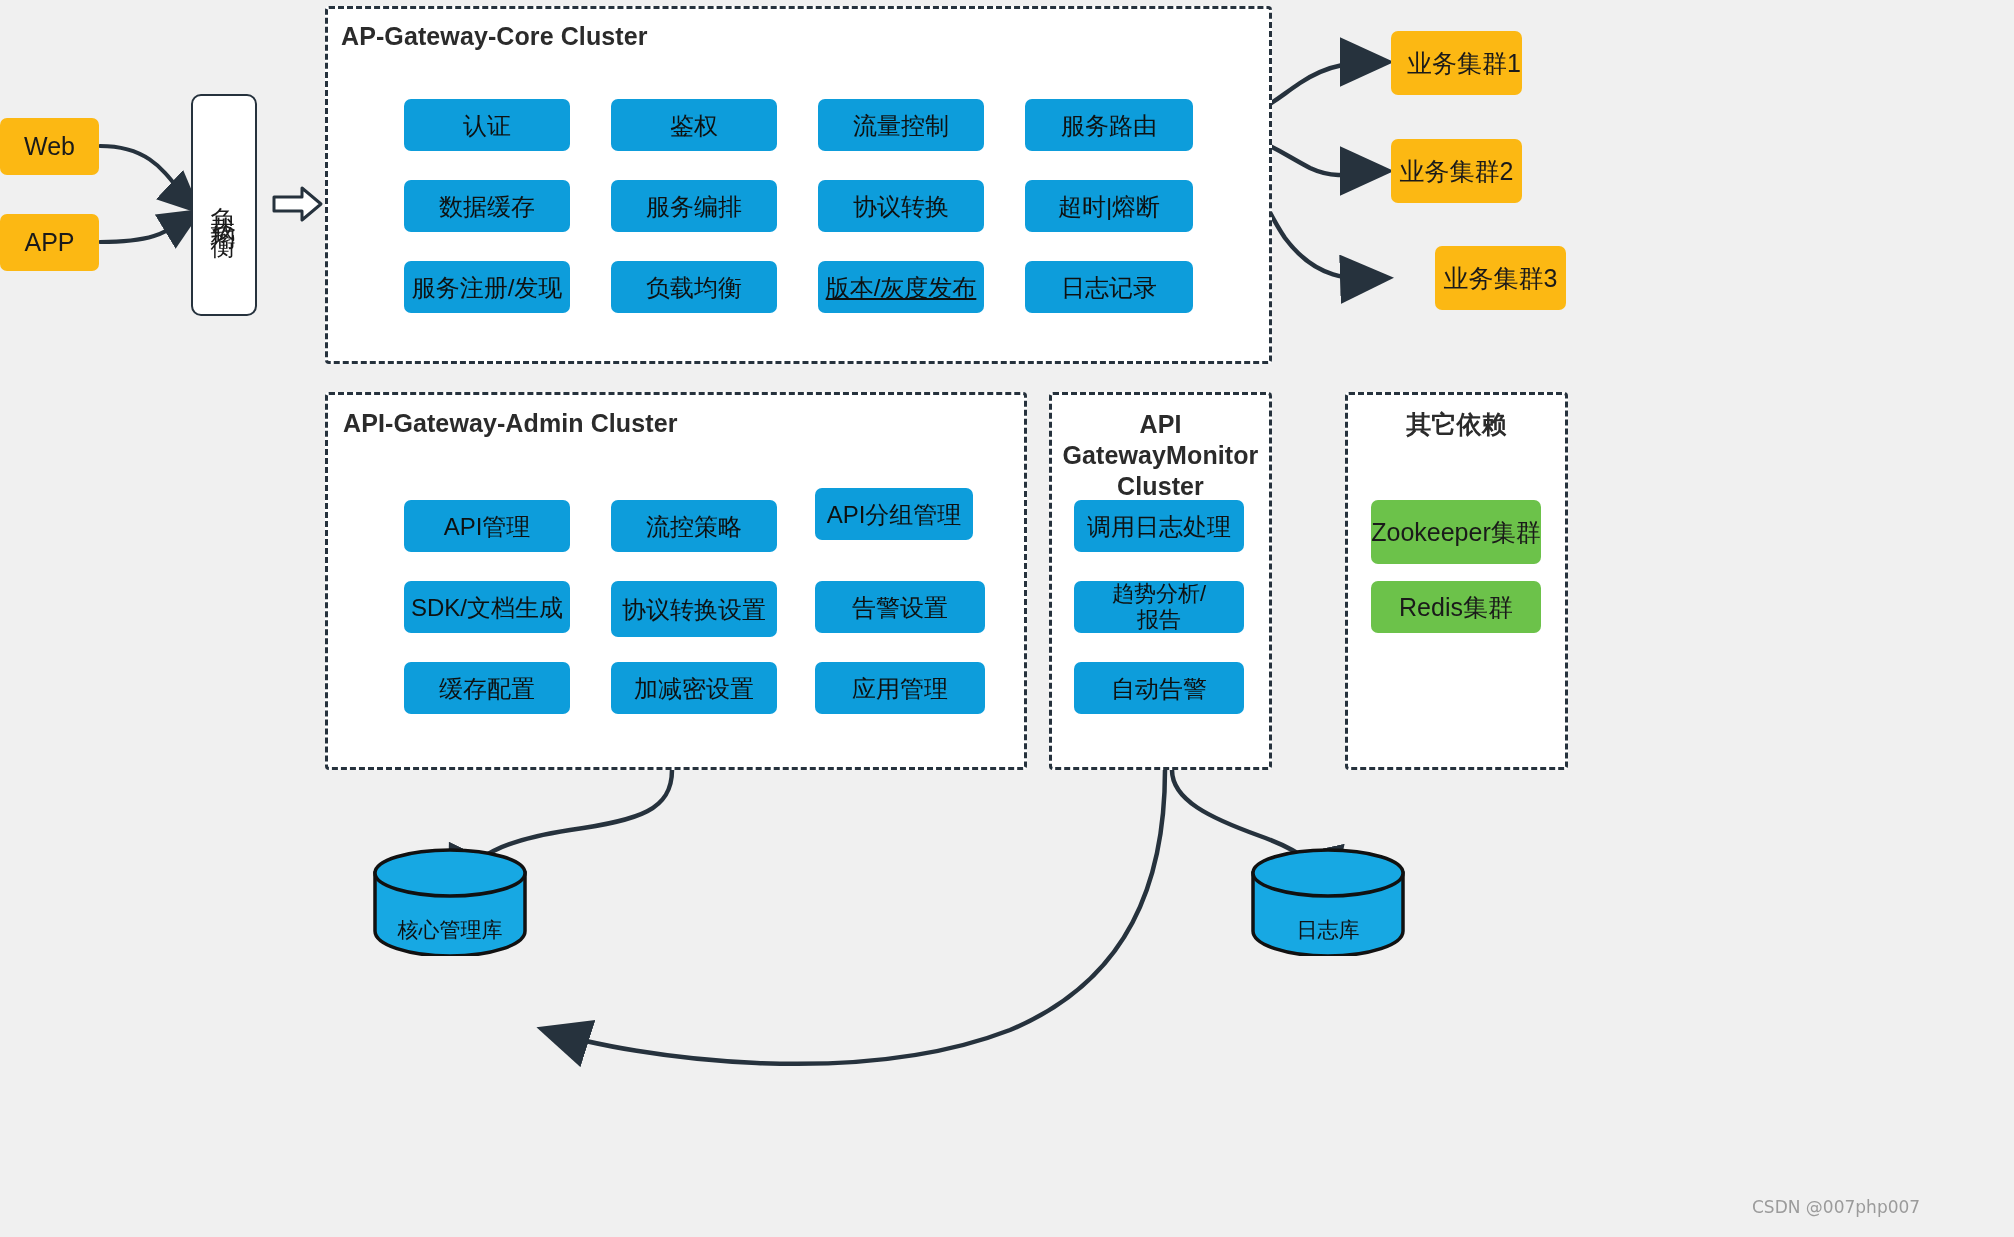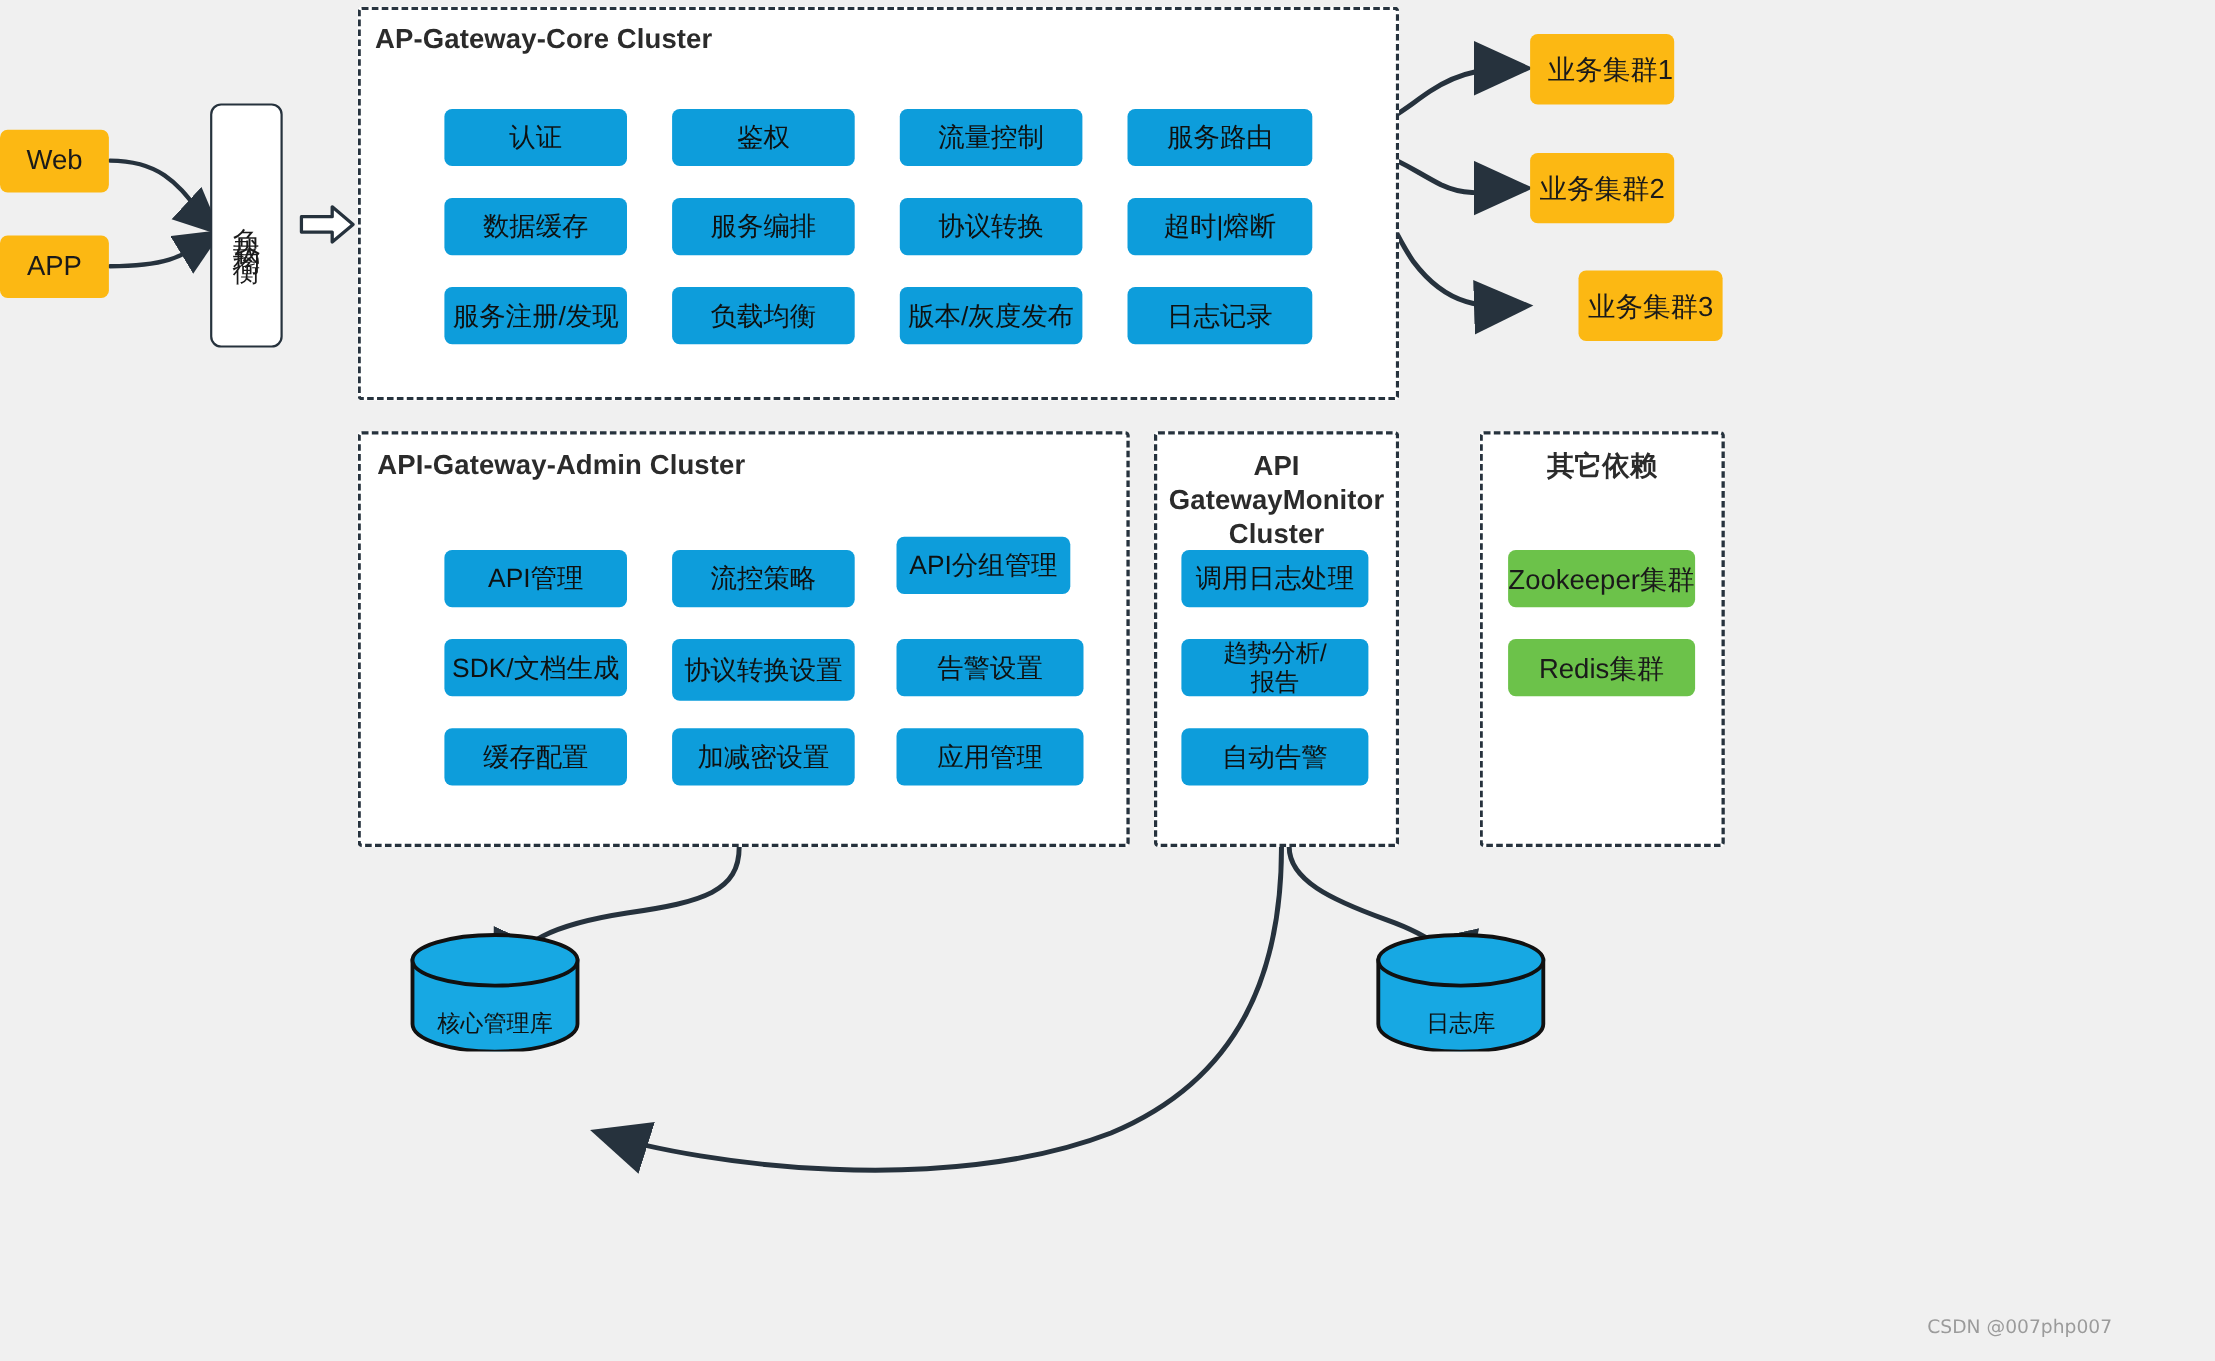--- a/index.html
+++ b/index.html
@@ -176,21 +176,21 @@
   <div class="abs chip" style="left:818px; top:99px; width:166px; height:52px;">流量控制</div>
   <div class="abs chip" style="left:1025px; top:99px; width:168px; height:52px;">服务路由</div>
 
   <div class="abs chip" style="left:404px; top:180px; width:166px; height:52px;">数据缓存</div>
   <div class="abs chip" style="left:611px; top:180px; width:166px; height:52px;">服务编排</div>
   <div class="abs chip" style="left:818px; top:180px; width:166px; height:52px;">协议转换</div>
   <div class="abs chip" style="left:1025px; top:180px; width:168px; height:52px;">超时|熔断</div>
 
   <div class="abs chip" style="left:404px; top:261px; width:166px; height:52px;">服务注册/发现</div>
   <div class="abs chip" style="left:611px; top:261px; width:166px; height:52px;">负载均衡</div>
-  <div class="abs chip" style="left:818px; top:261px; width:166px; height:52px;">版本/灰度发布</div>
+  <div class="abs chip" style="left:818px; top:261px; width:166px; height:52px;text-decoration:underline;">版本/灰度发布</div>
   <div class="abs chip" style="left:1025px; top:261px; width:168px; height:52px;">日志记录</div>
 
   <div class="abs ybox" style="left:1391px; top:31px; width:131px; height:64px;padding-left:15px;">业务集群1</div>
   <div class="abs ybox" style="left:1391px; top:139px; width:131px; height:64px;">业务集群2</div>
   <div class="abs ybox" style="left:1391px; top:246px; width:131px; height:64px;margin-left:44px;">业务集群3</div>
 
   <div class="abs cluster" style="left:325px; top:392px; width:702px; height:378px;">
   </div>
   <div class="cluster-title" style="left:343px; top:409px;">API-Gateway-Admin Cluster</div>
 
@@ -214,21 +214,21 @@
 
   <div class="abs chip" style="left:1074px; top:500px; width:170px; height:52px;">调用日志处理</div>
   <div class="abs chip" style="left:1074px; top:581px; width:170px; height:52px; font-size:22px; line-height:26px;">趋势分析/
 报告</div>
   <div class="abs chip" style="left:1074px; top:662px; width:170px; height:52px;">自动告警</div>
 
   <div class="abs cluster" style="left:1345px; top:392px; width:223px; height:378px;">
   </div>
   <div class="cluster-title centered" style="left:1345px; top:409px; width:223px;">其它依赖</div>
 
-  <div class="abs gbox" style="left:1371px; top:500px; width:170px; height:52px;">Zookeeper集群</div>
+  <div class="abs gbox" style="left:1371px; top:500px; width:170px; height:64px;">Zookeeper集群</div>
   <div class="abs gbox" style="left:1371px; top:581px; width:170px; height:52px;">Redis集群</div>
 
   <div class="cyl" style="left:372px; top:848px; width:156px; height:108px;">
     <svg width="156" height="108" viewBox="0 0 156 108">
       <path d="M3,25 L3,83 A75,25 0 0 0 153,83 L153,25 Z" fill="#17a8e3" stroke="#111111" stroke-width="3.5"></path>
       <ellipse cx="78" cy="25" rx="75" ry="23" fill="#17a8e3" stroke="#111111" stroke-width="3.5"></ellipse>
     </svg>
     <div class="cyl-label" style="top:68px;">核心管理库</div>
   </div>
 

